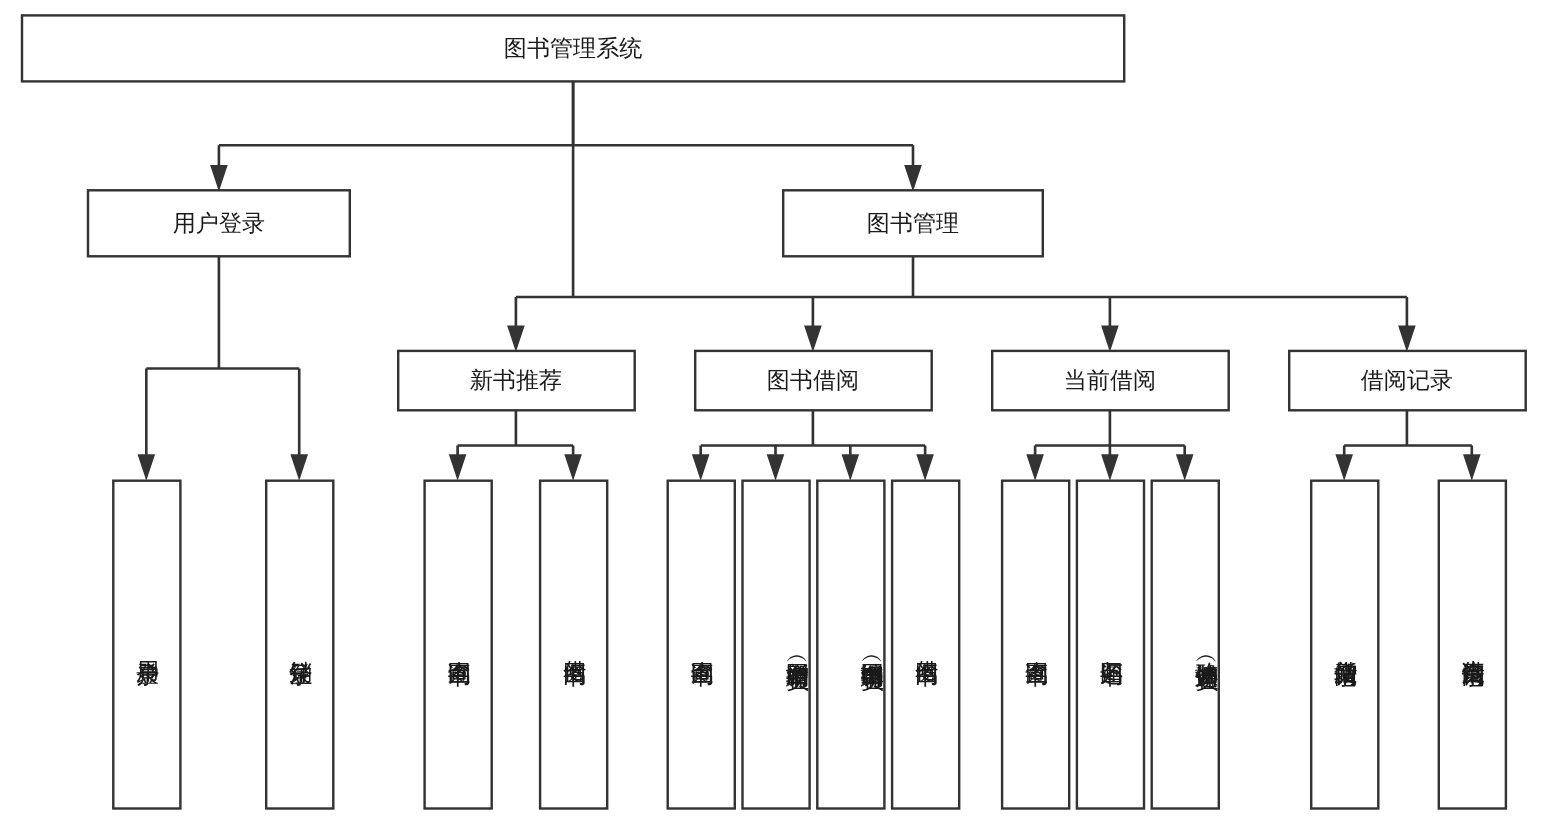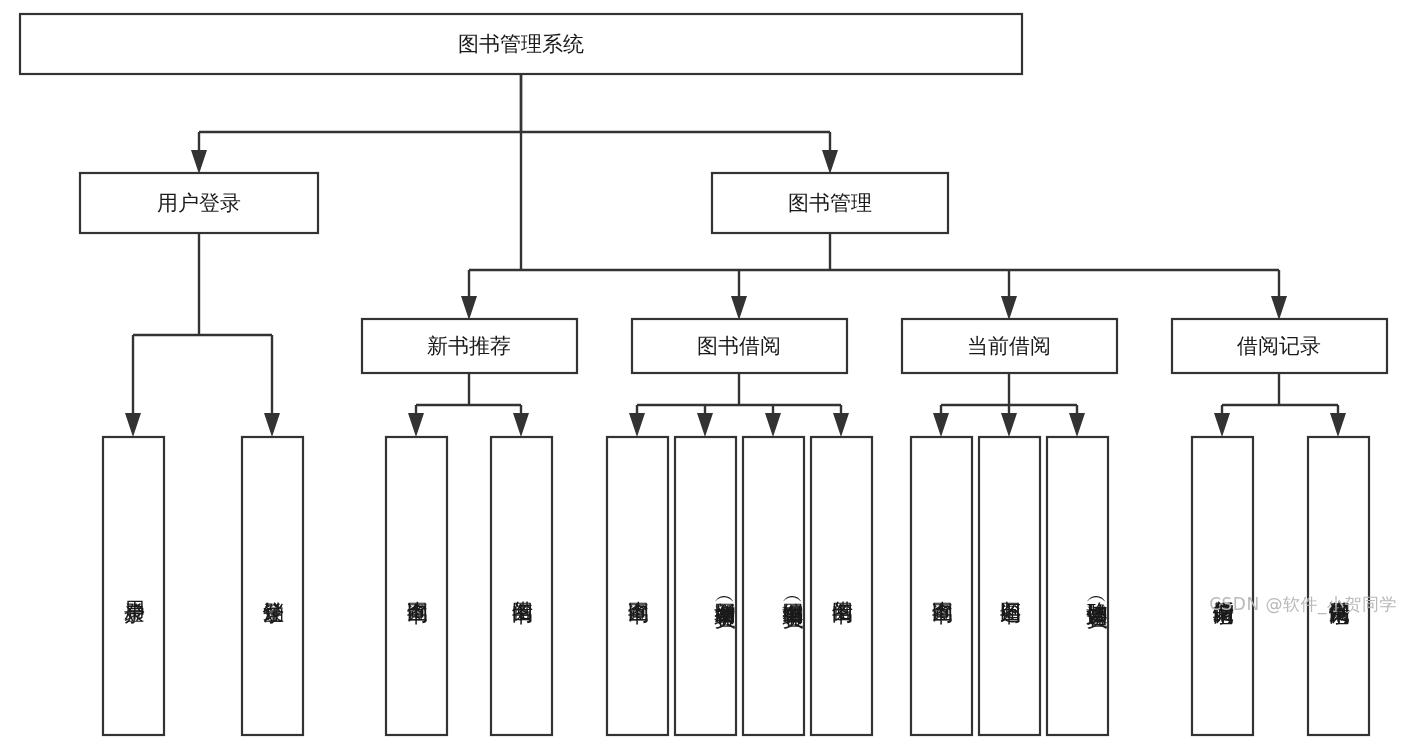--- a/index.html
+++ b/index.html
@@ -241,15 +241,14 @@
   <div class="leaf-label" style="left:743px; top:443px; width:61px; height:292px; display:flex; align-items:flex-start; justify-content:center;">编辑图书（管理员）</div>
   <div class="leaf-label" style="left:811px; top:437px; width:61px; height:298px; display:flex; align-items:center; justify-content:center;">借阅图书</div>
 
   <div class="leaf-label" style="left:911px; top:437px; width:61px; height:298px; display:flex; align-items:center; justify-content:center;">查询图书</div>
   <div class="leaf-label" style="left:979px; top:437px; width:61px; height:298px; display:flex; align-items:center; justify-content:center;">归还图书</div>
   <div class="leaf-label" style="left:1047px; top:443px; width:61px; height:292px; display:flex; align-items:flex-start; justify-content:center;">确认归还（管理员）</div>
 
   <div class="leaf-label" style="left:1192px; top:437px; width:61px; height:298px; display:flex; align-items:center; justify-content:center;">新增借阅记录</div>
   <div class="leaf-label" style="left:1308px; top:437px; width:61px; height:298px; display:flex; align-items:center; justify-content:center;">查询借阅记录</div>
 
-  <div class="watermark">CSDN @软件_小贺同学</div>
 
 </div>
 
 </body></html>

